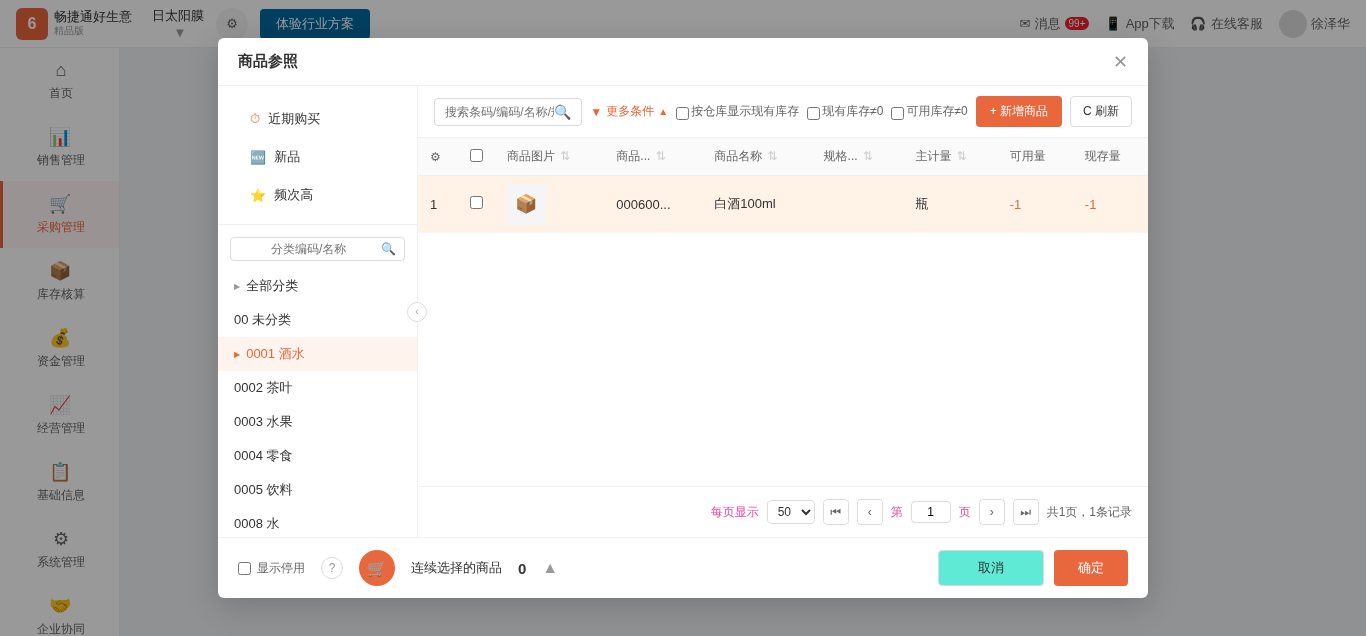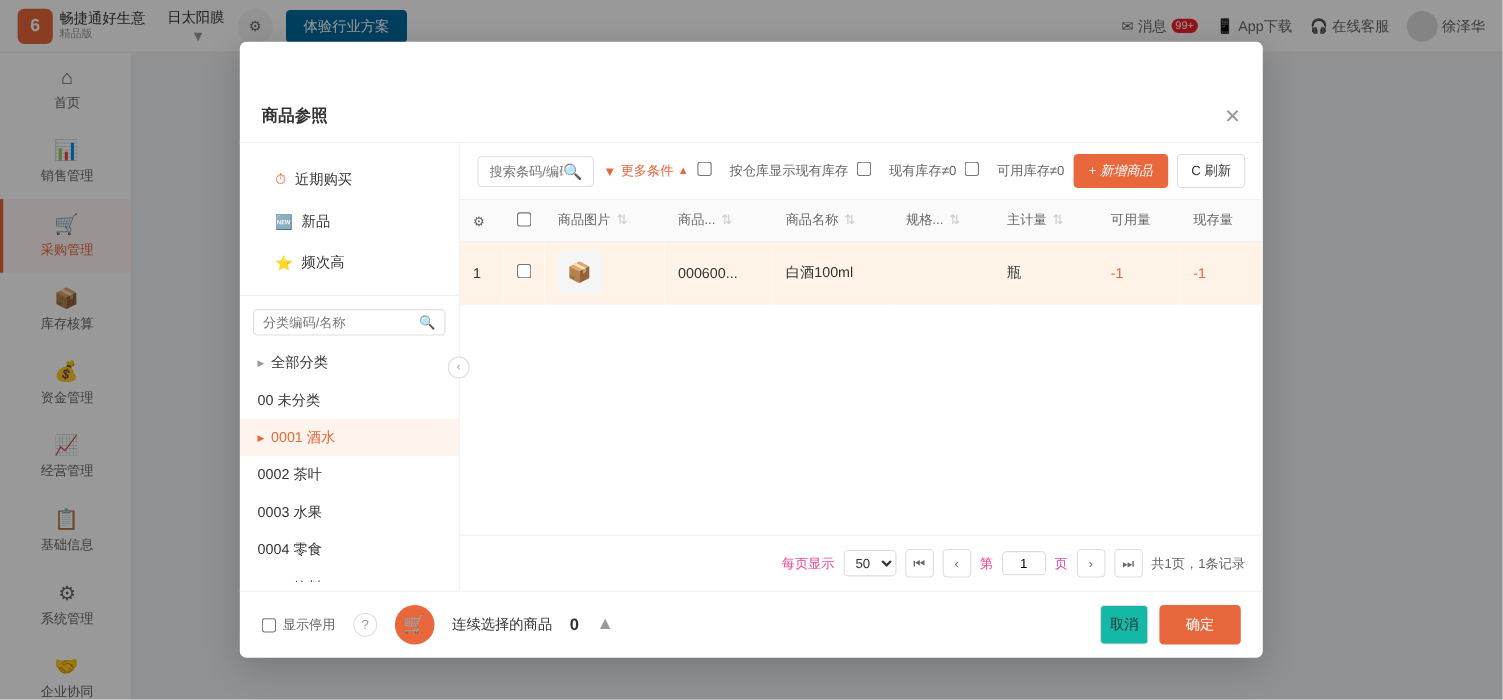--- a/index.html
+++ b/index.html
@@ -80,21 +80,21 @@
     
     .modal {
       position: fixed; top: 50%; left: 50%; transform: translate(-50%, -50%);
       background: white; border-radius: 6px; z-index: 101;
       width: 930px; max-height: 560px;
       display: flex; flex-direction: column;
       box-shadow: 0 8px 32px rgba(0,0,0,0.18);
     }
     .modal-header {
       padding: 14px 20px; border-bottom: 1px solid #f0f0f0;
-      display: flex; align-items: center; justify-content: space-between; margin-top: 44px;
+      display: flex; align-items: center; justify-content: space-between;
     }
     .modal-title { font-size: 15px; font-weight: 600; color: #333; }
     .modal-close { cursor: pointer; color: #999; font-size: 18px; line-height: 1; }
     .modal-body { display: flex; flex: 1; overflow: hidden; }
 
     
     .modal-sidebar {
       width: 200px; border-right: 1px solid #f0f0f0;
       display: flex; flex-direction: column;
       padding: 8px 0;
@@ -105,21 +105,21 @@
       padding: 8px 16px; cursor: pointer; color: #333; font-size: 13px;
     }
     .modal-sidebar-divider { height: 1px; background: #f0f0f0; margin: 4px 0; }
     .modal-category-search {
       display: flex; align-items: center;
       margin: 8px 12px; border: 1px solid #ddd;
       border-radius: 4px; padding: 4px 8px;
     }
     .modal-category-search input {
       border: none; outline: none; font-size: 12px;
-      width: 100%; color: #333;
+      width: 100%; color: #333; margin-left: 32px;
     }
     .category-list { flex: 1; overflow-y: auto; }
     .category-item {
       padding: 8px 16px; cursor: pointer; color: #333; font-size: 13px;
       display: flex; align-items: center; gap: 6px;
     }
     .category-item.active { background: #fff3ee; color: #e8673c; font-weight: 500; }
 
     
     .modal-content { flex: 1; display: flex; flex-direction: column; overflow: hidden; }
@@ -131,27 +131,27 @@
       display: flex; align-items: center;
       border: 1px solid #ddd; border-radius: 4px; padding: 5px 10px;
       background: white; flex: 1; max-width: 240px;
     }
     .search-input-wrap input { border: none; outline: none; font-size: 12px; width: 100%; }
     .filter-btn {
       display: flex; align-items: center; gap: 4px;
       color: #e8673c; cursor: pointer; font-size: 12px;
       background: none; border: none;
     }
-    .checkbox-filter { display: flex; align-items: flex-start; gap: 16px; font-size: 12px; color: #666; cursor: pointer; }
+    .checkbox-filter { display: flex; align-items: flex-end; gap: 2px; font-size: 12px; color: #666; cursor: pointer; }
     .checkbox-filter input { cursor: pointer; }
     .toolbar-actions { margin-left: auto; display: flex; gap: 8px; }
     .btn-new {
       background: #e8673c; color: white; border: none;
       padding: 6px 14px; border-radius: 4px; cursor: pointer; font-size: 12px;
-      display: flex; align-items: center; gap: 4px; font-style: italic;
+      display: flex; align-items: center; gap: 4px;
     }
     .btn-refresh {
       background: white; color: #333; border: 1px solid #ddd;
       padding: 6px 12px; border-radius: 4px; cursor: pointer; font-size: 12px;
       display: flex; align-items: center; gap: 4px;
     }
 
     
     .modal-table-wrap { flex: 1; overflow-y: auto; }
     table { width: 100%; border-collapse: collapse; }
@@ -204,22 +204,22 @@
     .cart-icon-btn {
       width: 36px; height: 36px; border-radius: 50%;
       background: #e8673c; display: flex; align-items: center; justify-content: center;
       cursor: pointer; color: white; font-size: 16px;
     }
     .cart-label { font-size: 13px; color: #333; }
     .cart-count { font-size: 15px; font-weight: 600; color: #333; }
     .cart-collapse { cursor: pointer; color: #999; font-size: 16px; }
     .footer-btns { display: flex; gap: 10px; margin-left: auto; }
     .btn-cancel {
-      background: #14b8a6; color: #333; border: 1px solid #ddd;
-      padding: 8px 8px; border-radius: 4px; cursor: pointer; font-size: 13px;
+      background: #5eead4; color: #333; border: 1px solid #ddd;
+      padding: 8px 39px; border-radius: 4px; cursor: pointer; font-size: 13px;
     }
     .btn-confirm {
       background: #e8673c; color: white; border: none;
       padding: 8px 24px; border-radius: 4px; cursor: pointer; font-size: 13px;
     }
 
     
     .modal-table-wrap::-webkit-scrollbar { width: 6px; }
     .modal-table-wrap::-webkit-scrollbar-track { background: #f5f5f5; }
     .modal-table-wrap::-webkit-scrollbar-thumb { background: #ddd; border-radius: 3px; }

